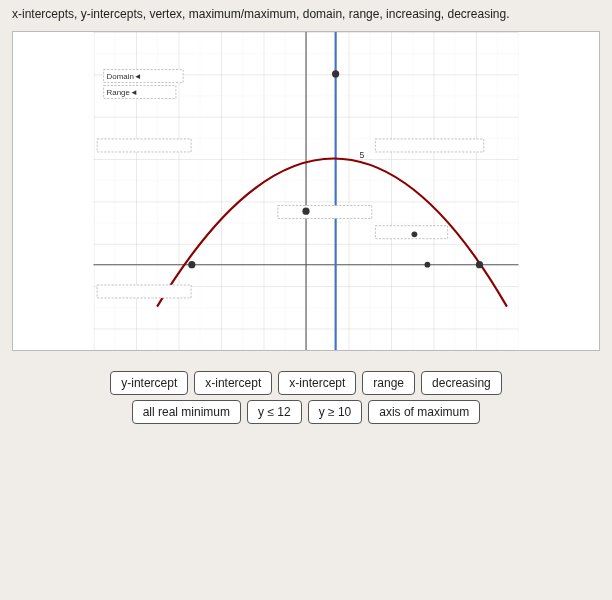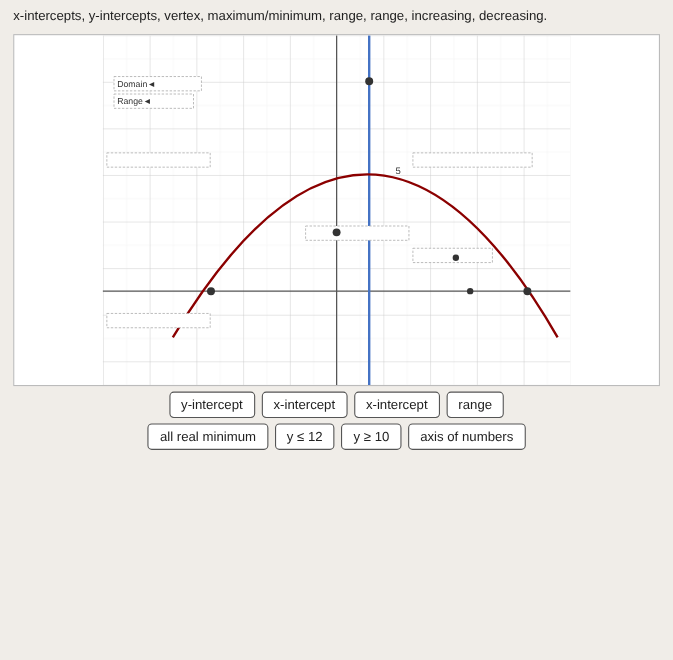--- a/index.html
+++ b/index.html
@@ -29,21 +29,21 @@
 
     
     .grid-canvas {
       position: absolute;
       top: 0; left: 0;
       width: 100%; height: 100%;
     }
 
     
     .bottom-area {
-      margin: 5px 12px 0 12px;
+      margin: 20px 12px 0 12px;
     }
 
     .pill-row {
       display: flex;
       flex-wrap: wrap;
       gap: 6px;
       justify-content: center;
       margin-bottom: 5px;
     }
 
@@ -54,21 +54,21 @@
       font-size: 12px;
       background: white;
       color: #222;
       cursor: pointer;
       white-space: nowrap;
     }
   </style>
 </head>
 <body>
 
-<p class="top-instruction">x-intercepts, y-intercepts, vertex, maximum/minimum, range, range, increasing, decreasing.</p>
+<p class="top-instruction">x-intercepts, y-intercepts, vertex, maximum/maximum, domain, range, increasing, decreasing.</p>
 
 <div class="graph-container">
   <svg class="grid-canvas" viewBox="0 0 588 440" xmlns="http://www.w3.org/2000/svg">
 
     <defs>
       <pattern id="smallGrid" width="29.4" height="29.3" patternUnits="userSpaceOnUse">
         <path d="M 29.4 0 L 0 0 0 29.3" fill="none" stroke="#ddd" stroke-width="0.5"></path>
       </pattern>
       <pattern id="grid" width="58.8" height="58.6" patternUnits="userSpaceOnUse">
         <rect width="58.8" height="58.6" fill="url(#smallGrid)"></rect>
@@ -115,20 +115,21 @@
     <circle cx="462" cy="322" r="4" fill="#333"></circle>
   </svg>
 </div>
 
 <div class="bottom-area">
   <div class="pill-row">
     <button class="pill">y-intercept</button>
     <button class="pill">x-intercept</button>
     <button class="pill">x-intercept</button>
     <button class="pill">range</button>
+    <button class="pill">decreasing</button>
   </div>
   <div class="pill-row">
     <button class="pill">all real minimum</button>
     <button class="pill">y ≤ 12</button>
     <button class="pill">y ≥ 10</button>
-    <button class="pill">axis of numbers</button>
+    <button class="pill">axis of maximum</button>
   </div>
 </div>
 
 </body></html>

